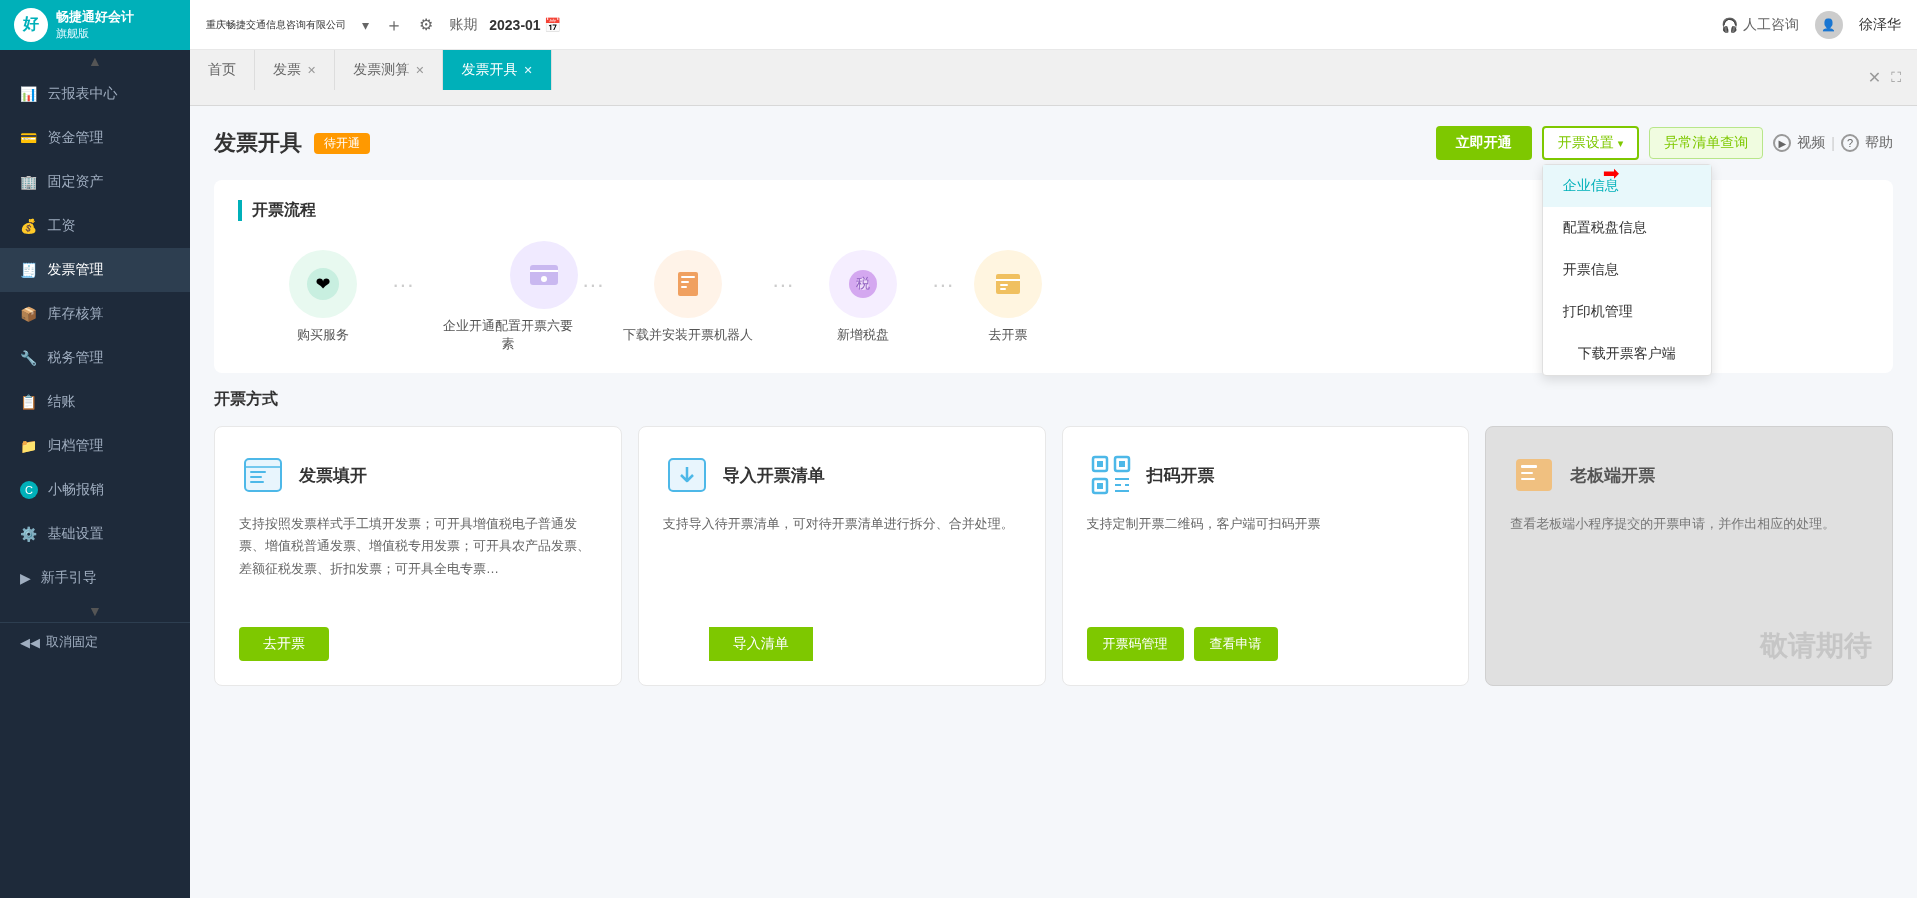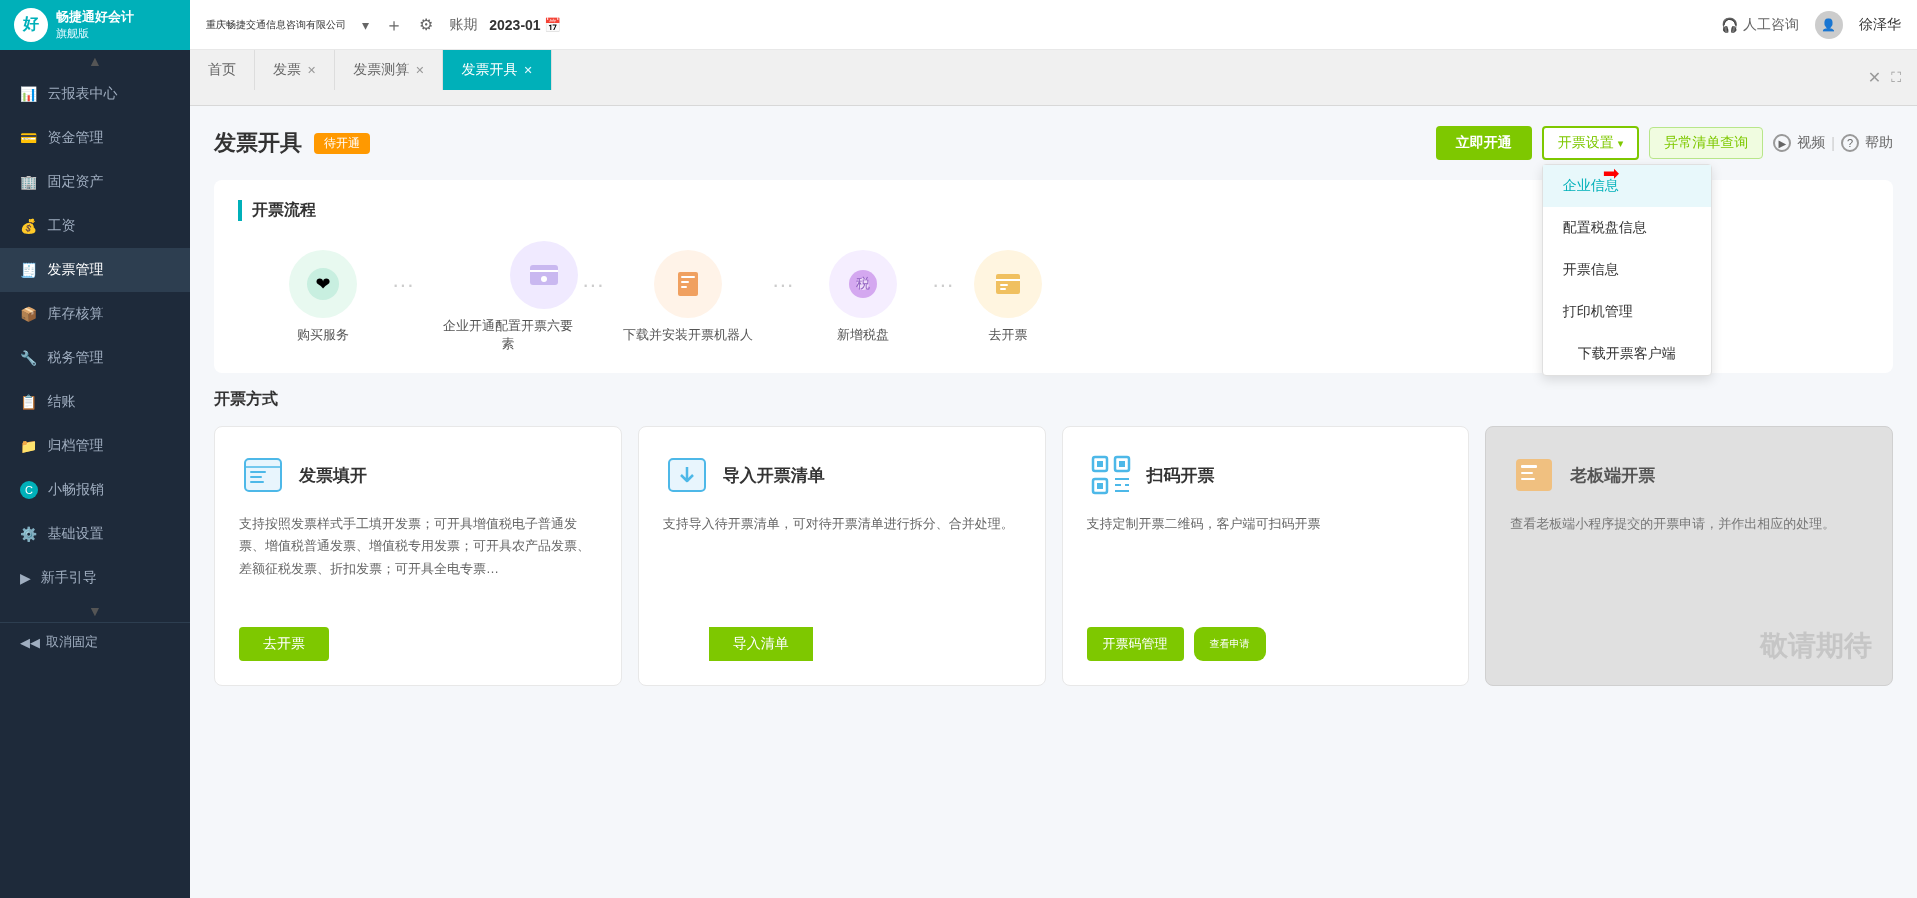--- a/index.html
+++ b/index.html
@@ -308,21 +308,21 @@
                       <line x1="26" y1="32" x2="32" y2="32" stroke="#4db8e8" stroke-width="2"></line>
                       <line x1="36" y1="32" x2="40" y2="32" stroke="#4db8e8" stroke-width="2"></line>
                       <line x1="26" y1="38" x2="40" y2="38" stroke="#4db8e8" stroke-width="2"></line>
                     </svg>
                 </div>
                 <span style="font-size:17px;font-weight:bold;color:#333;">扫码开票</span>
               </div>
               <div style="font-size:13px;color:#666;line-height:1.7;flex:1;">支持定制开票二维码，客户端可扫码开票</div>
               <div style="margin-top:16px;display:flex;gap:10px;">
                 <button style="background:#7ec800;color:#fff;border:none;padding:8px 16px;border-radius:4px;cursor:pointer;font-size:13px;">开票码管理</button>
-                <button style="background:#7ec800;color:#fff;border:none;padding:8px 16px;border-radius:9px;cursor:pointer;font-size:10px;">查看申请</button>
+                <button style="background:#7ec800;color:#fff;border:none;padding:8px 16px;border-radius:4px;cursor:pointer;font-size:13px;">查看申请</button>
               </div>
             </div>
 
             <div style="background:#e0e0e0;border-radius:8px;padding:24px;border:1px solid #d0d0d0;min-height:260px;display:flex;flex-direction:column;position:relative;overflow:hidden;">
               <div style="display:flex;align-items:center;gap:12px;margin-bottom:14px;">
                 <div style="width:48px;height:48px;display:flex;align-items:center;justify-content:center;">
                   <svg width="44" height="44" viewBox="0 0 44 44">
                       <rect x="4" y="6" width="36" height="32" rx="4" fill="#f0c080"></rect>
                       <rect x="9" y="12" width="16" height="3" rx="1" fill="#fff"></rect>
                       <rect x="9" y="19" width="12" height="2" rx="1" fill="#fff"></rect>

